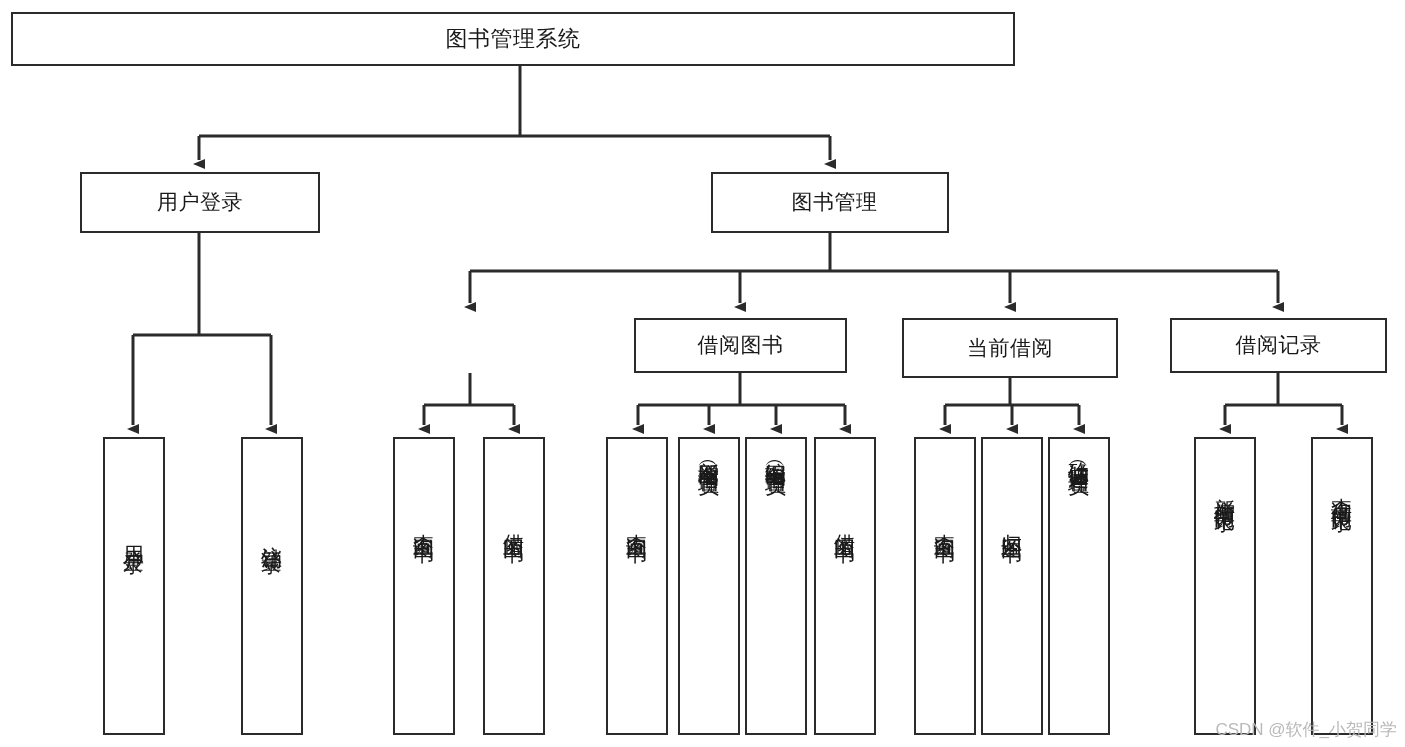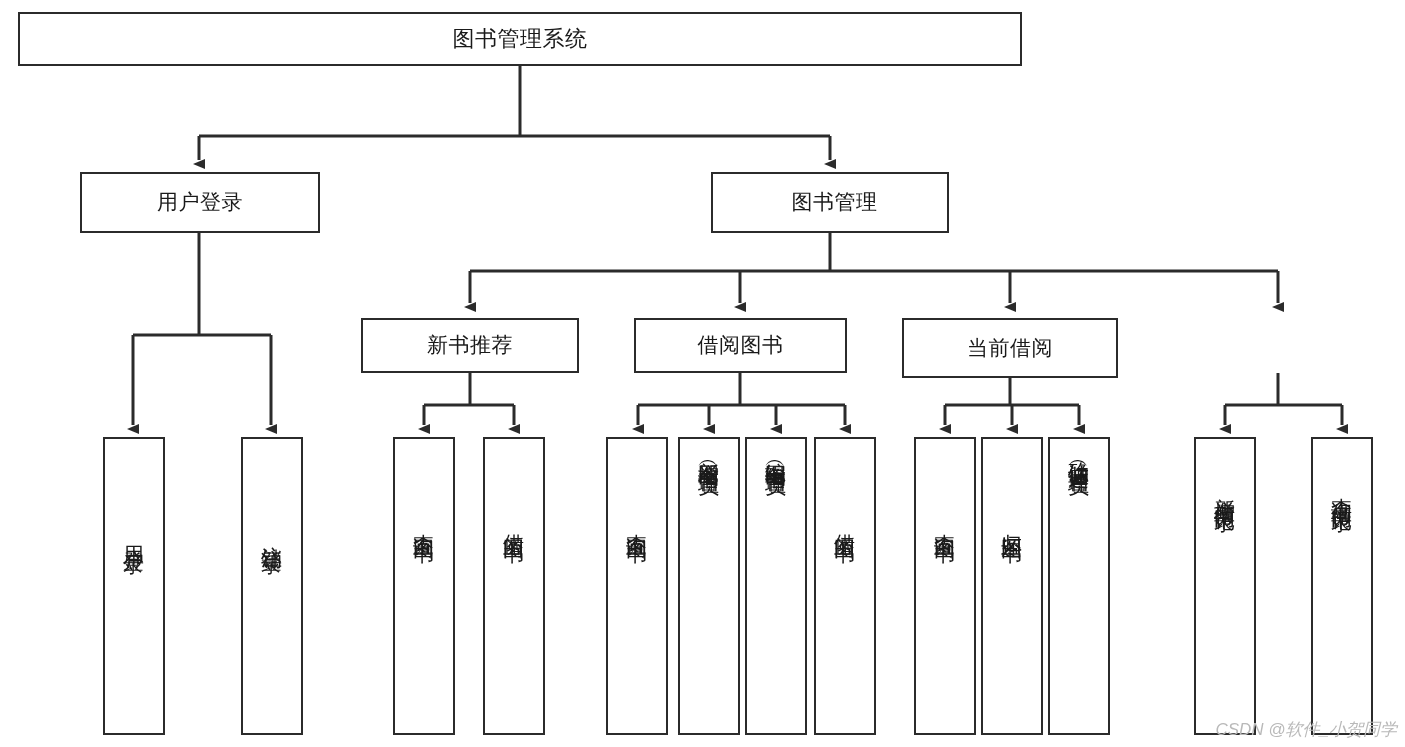--- a/index.html
+++ b/index.html
@@ -60,21 +60,20 @@
   }
   .watermark {
     position: absolute;
     right: 8px;
     bottom: 6px;
     font-size: 17px;
     color: #b9b9b9;
     z-index: 5;
     white-space: nowrap;
     font-family: "Liberation Sans", "DejaVu Sans", sans-serif;
-    font-style: italic;
   }
 </style>
 </head>
 <body>
 
 <div id="canvas">
 
   <svg class="edges" viewBox="0 0 1405 747">
     <defs>
       <marker id="arrow" markerWidth="10" markerHeight="12" refX="1" refY="6" orient="auto" markerUnits="userSpaceOnUse">
@@ -118,39 +117,39 @@
       <path d="M1012,405 L1012,425" marker-end="url(#arrow)"></path>
       <path d="M1079,405 L1079,425" marker-end="url(#arrow)"></path>
 
       <path d="M1278,373 L1278,405"></path>
       <path d="M1225,405 L1342,405"></path>
       <path d="M1225,405 L1225,425" marker-end="url(#arrow)"></path>
       <path d="M1342,405 L1342,425" marker-end="url(#arrow)"></path>
     </g>
   </svg>
 
-  <div class="node node-root" style="left:18px; top:12px; width:1004px; height:54px;">
+  <div class="node node-root" style="left:11px; top:12px; width:1004px; height:54px;">
     <span class="node-label">图书管理系统</span>
   </div>
 
   <div class="node" style="left:80px; top:172px; width:240px; height:61px;">
     <span class="node-label">用户登录</span>
   </div>
   <div class="node" style="left:711px; top:172px; width:238px; height:61px;padding-left:9px;">
     <span class="node-label">图书管理</span>
   </div>
 
-  <div class="node" style="left:361px; top:318px; width:218px; height:55px;">
-    <span class="node-label">新书推荐</span>
-  </div>
   <div class="node" style="left:634px; top:318px; width:213px; height:55px;">
     <span class="node-label">借阅图书</span>
   </div>
   <div class="node" style="left:902px; top:318px; width:216px; height:60px;">
     <span class="node-label">当前借阅</span>
+  </div>
+  <div class="node" style="left:1170px; top:318px; width:217px; height:55px;">
+    <span class="node-label">借阅记录</span>
   </div>
 
   <div class="node node-leaf" style="left:103px; top:437px; width:62px; height:298px; padding-top:90px;">
     <span class="node-label">用户登录</span>
   </div>
   <div class="node node-leaf" style="left:241px; top:437px; width:62px; height:298px; padding-top:90px;">
     <span class="node-label">注销登录</span>
   </div>
 
   <div class="node node-leaf" style="left:393px; top:437px; width:62px; height:298px; padding-top:78px;">

